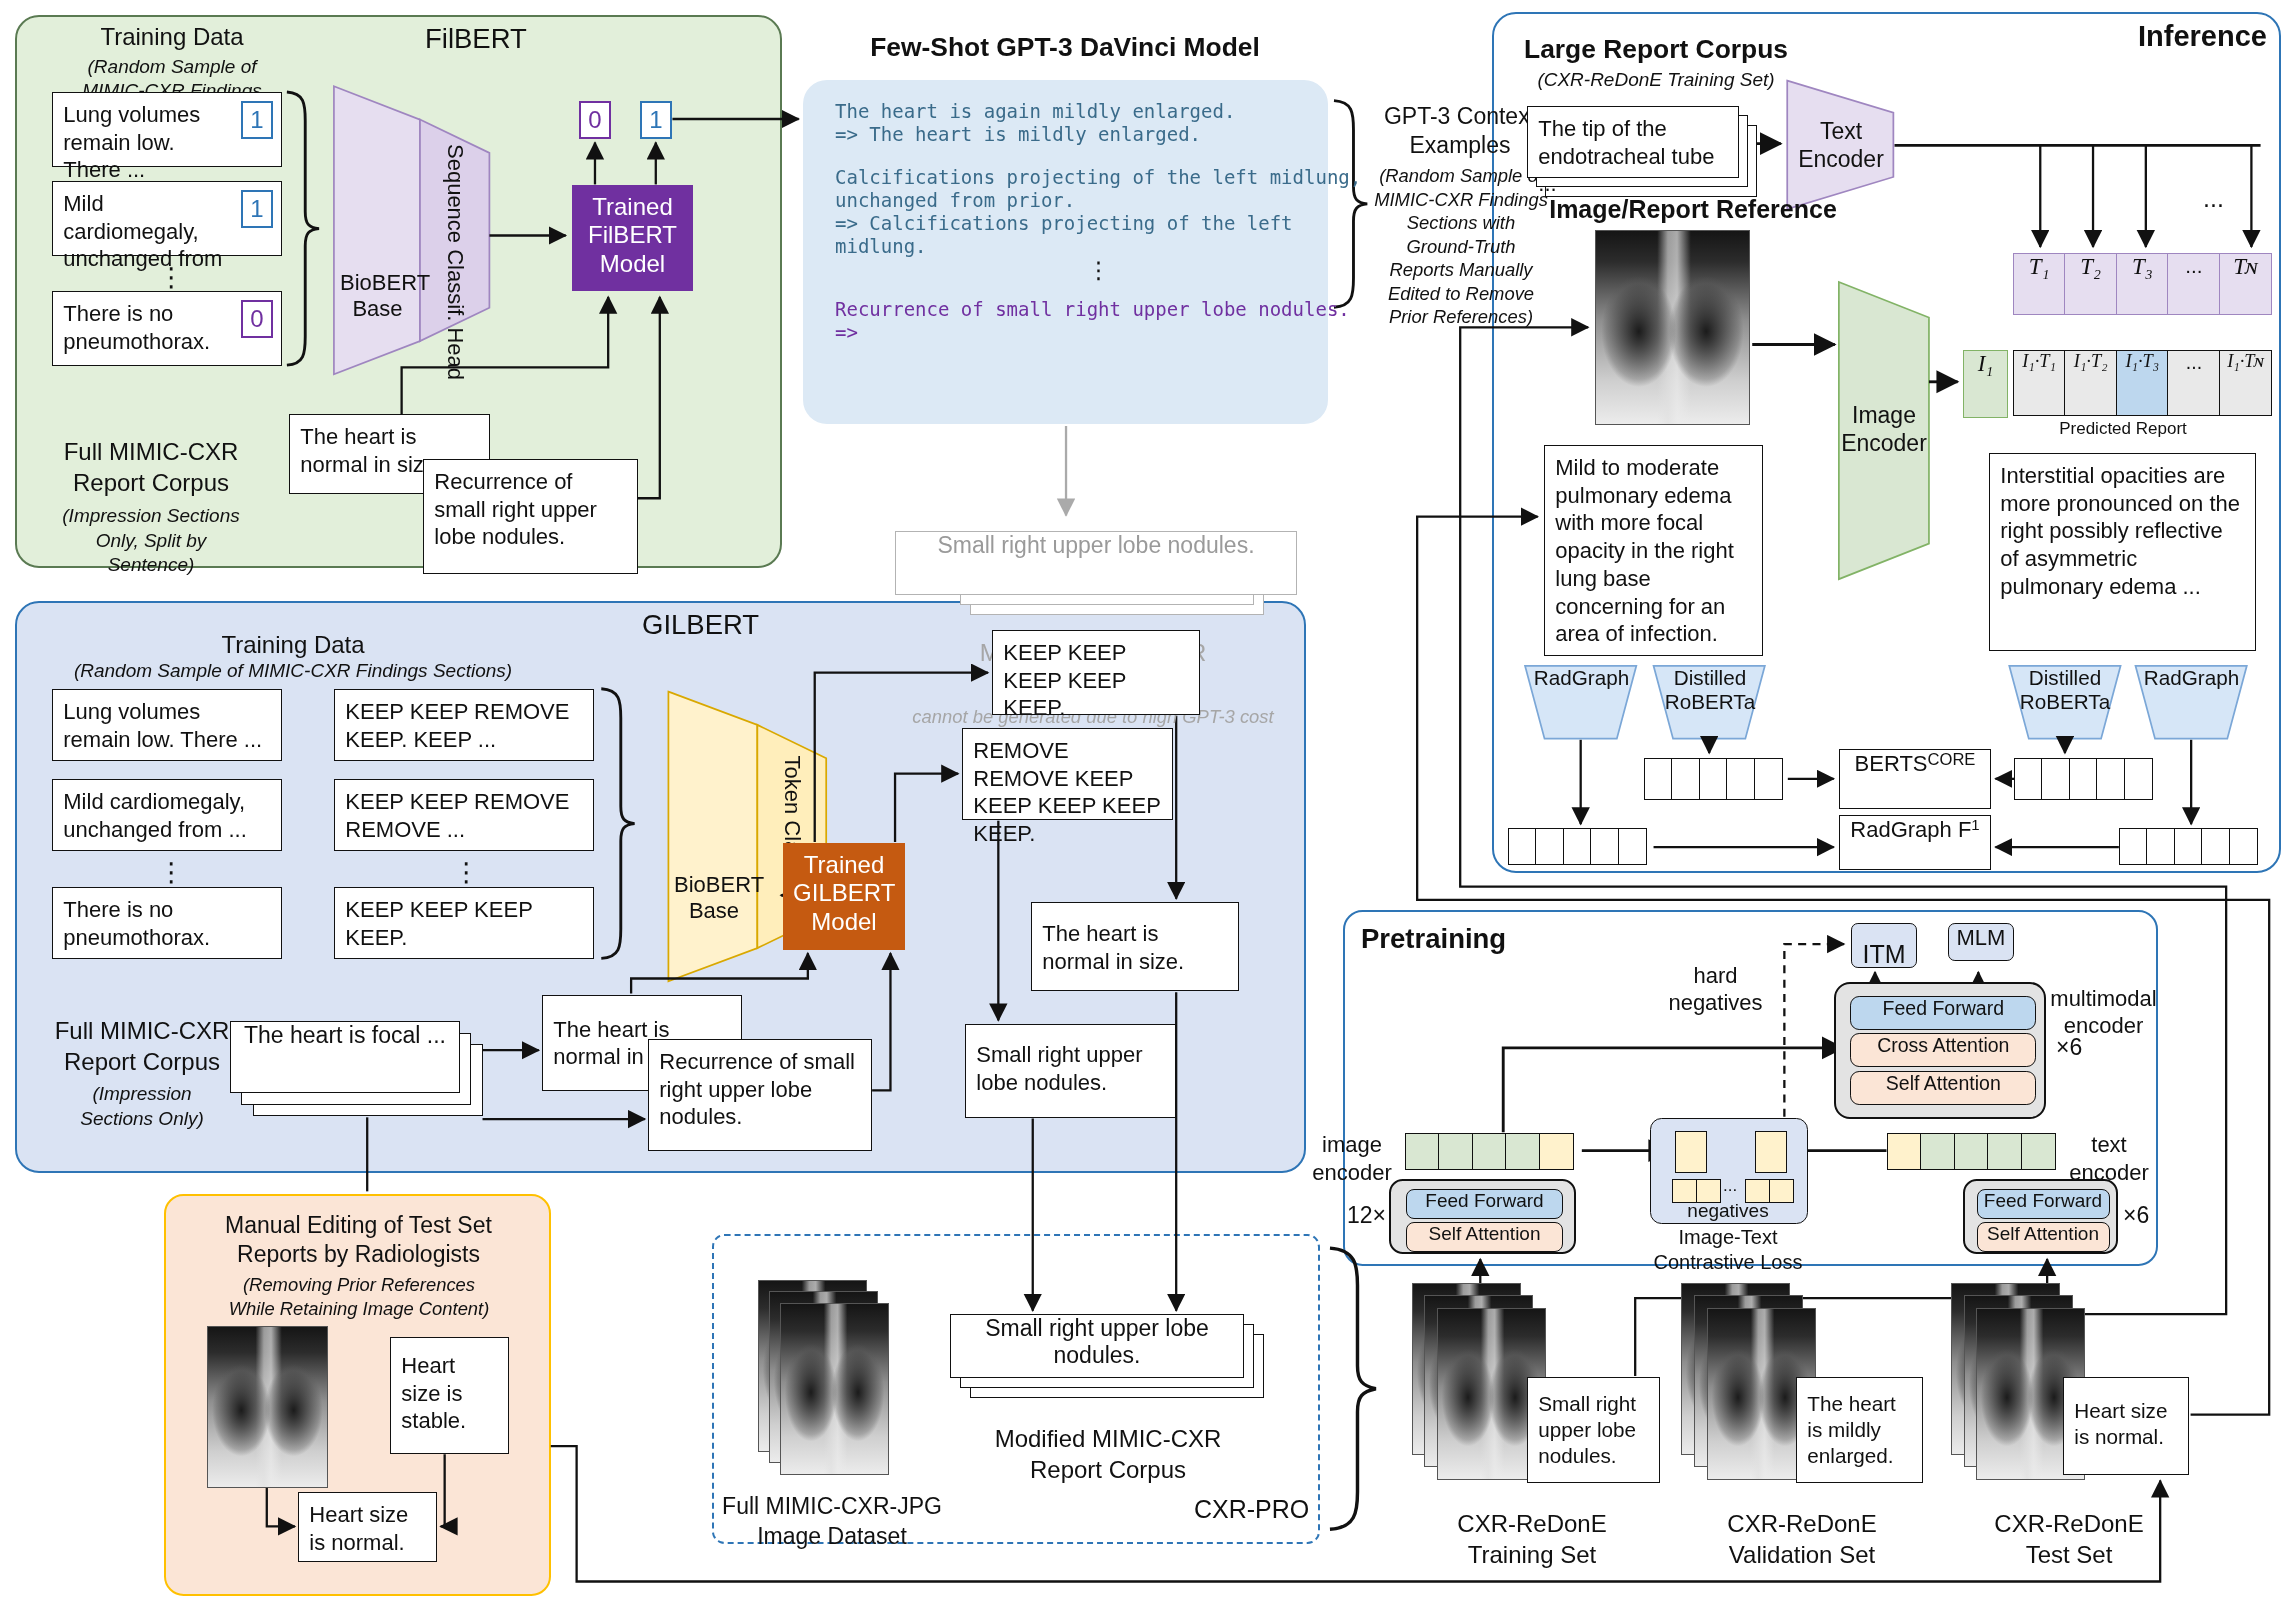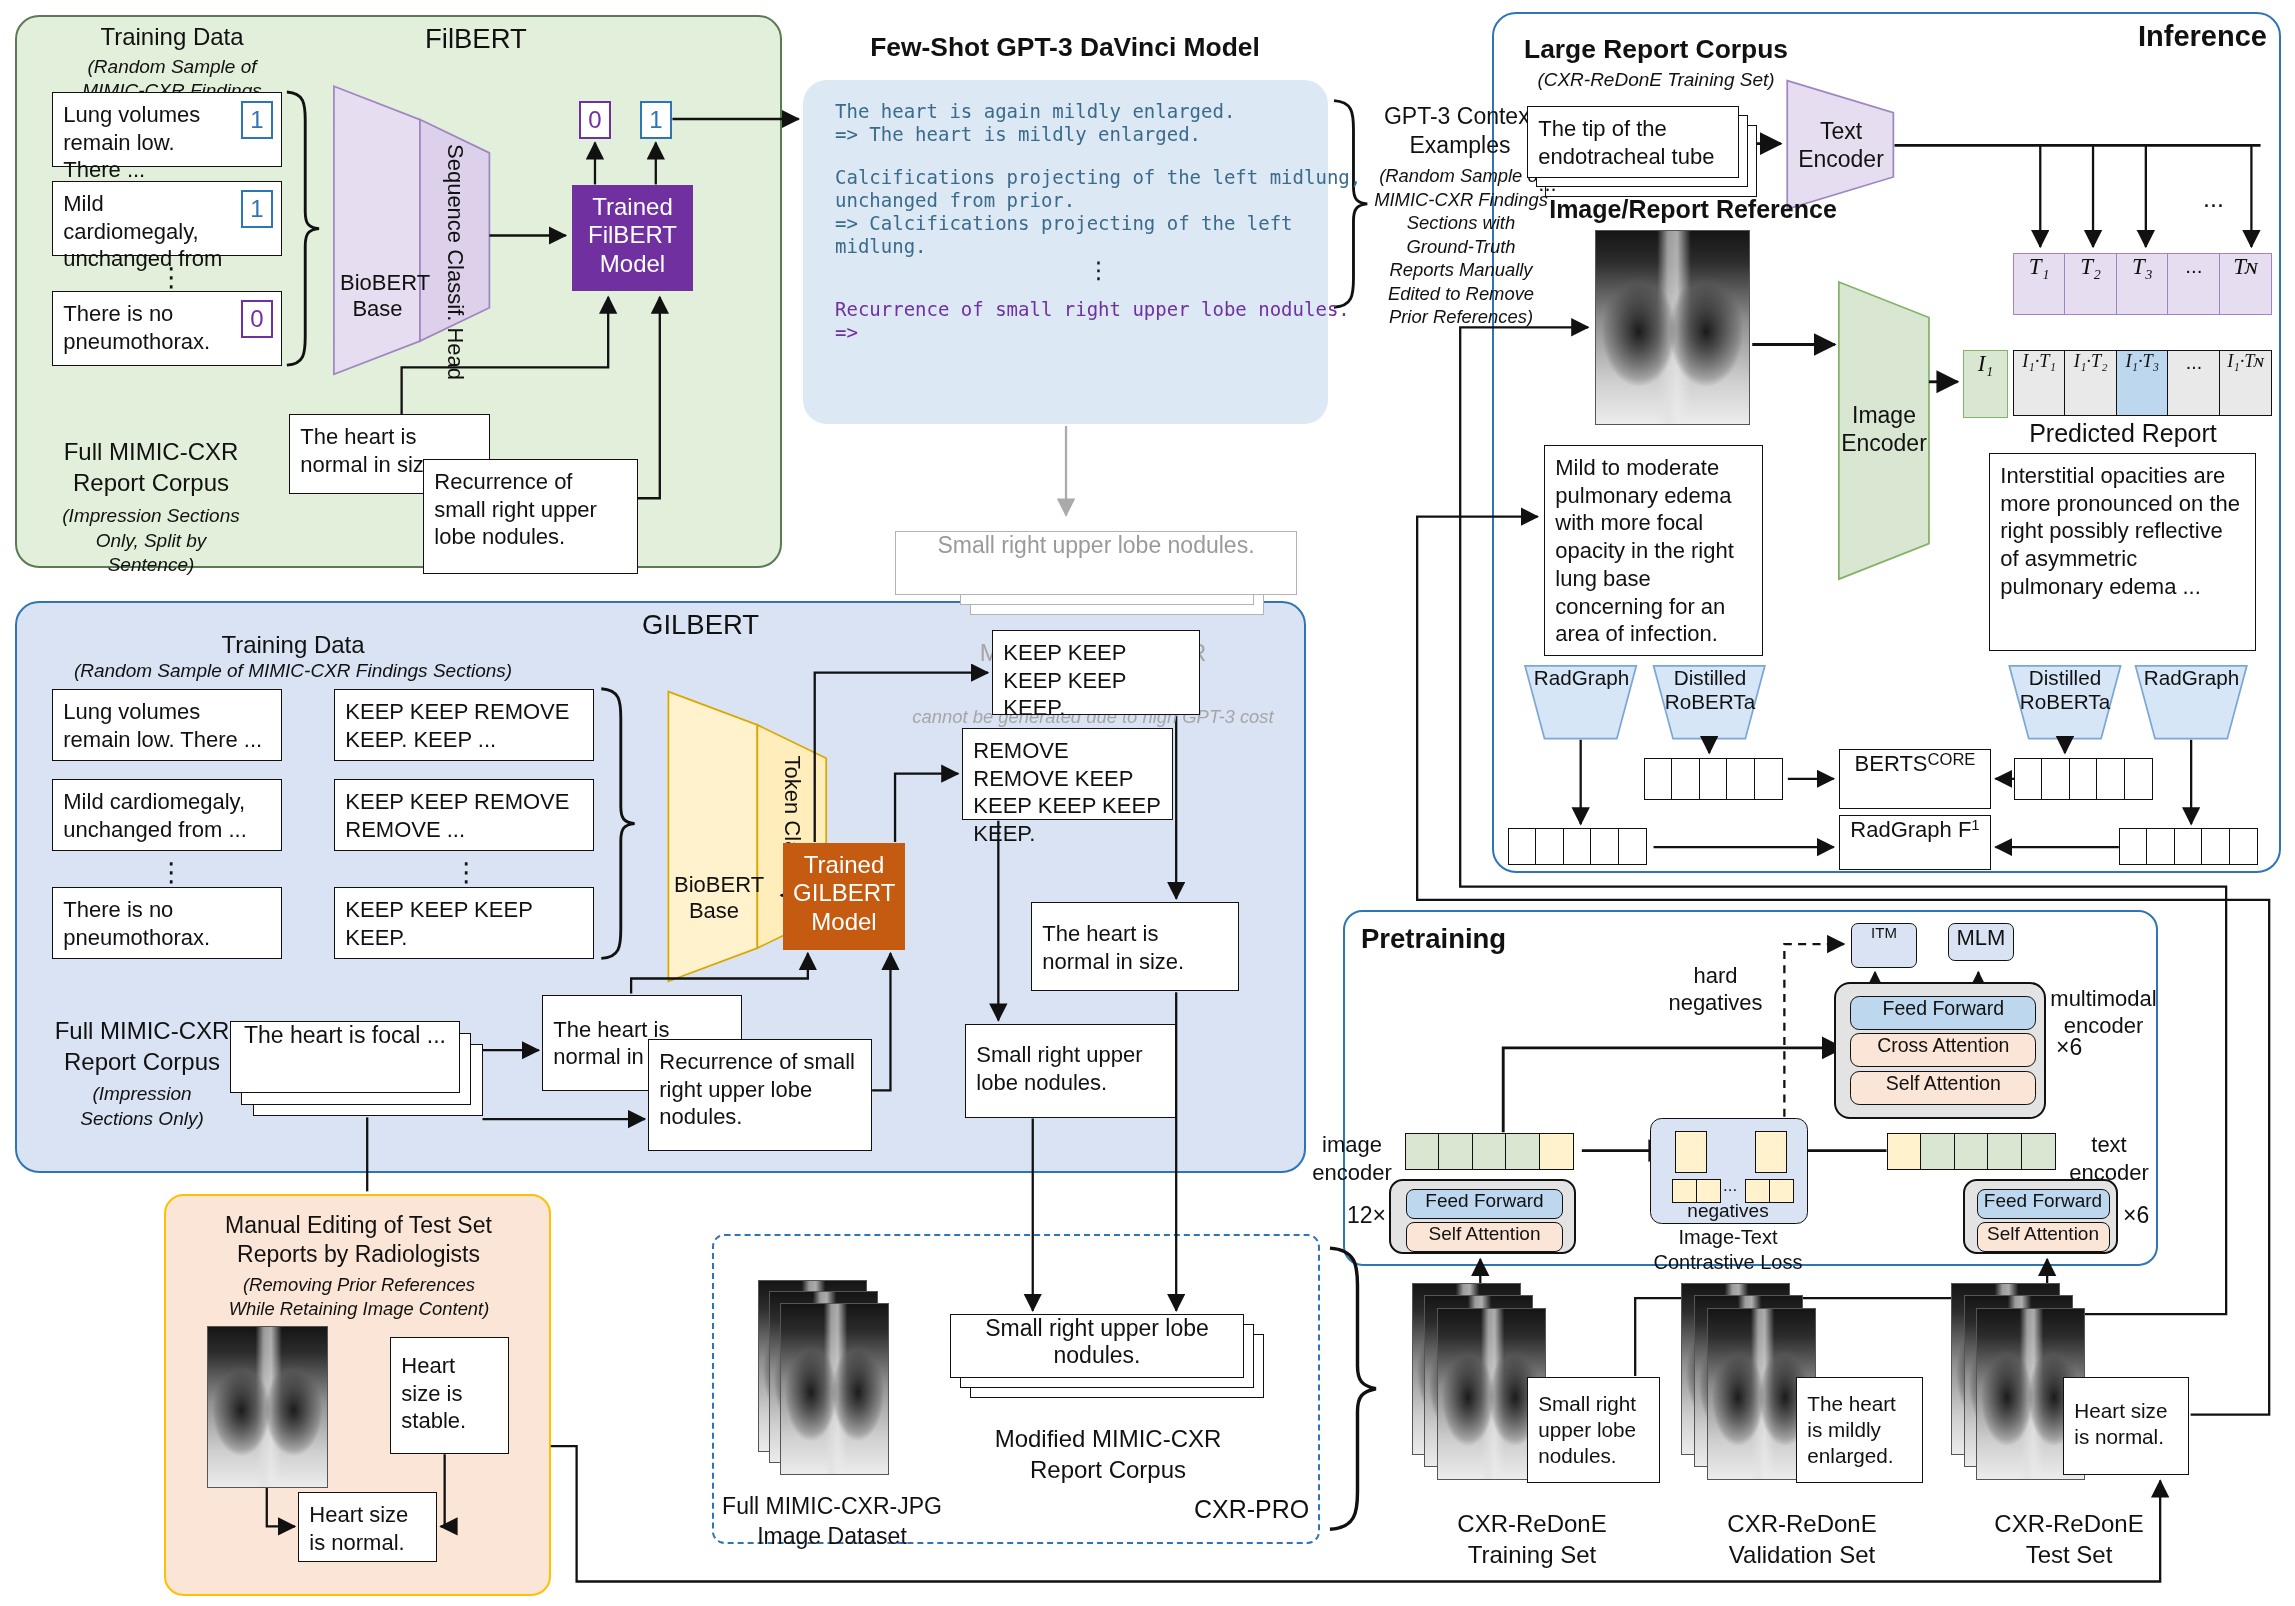--- a/index.html
+++ b/index.html
@@ -308,21 +308,21 @@
   <div class="cells" style="left:2014px;top:350px">
     <div class="ctr serifit" style="width:53px;height:66px;background:#e9e9e9;font-size:18.4px">I₁·T₁</div>
     <div class="ctr serifit" style="width:53px;height:66px;background:#e9e9e9;font-size:18.4px">I₁·T₂</div>
     <div class="ctr serifit" style="width:53px;height:66px;background:#bdd7ee;font-size:18.4px">I₁·T₃</div>
     <div class="ctr" style="width:53px;height:66px;background:#e9e9e9;font-size:19.5px">...</div>
     <div class="ctr serifit" style="width:53px;height:66px;background:#e9e9e9;font-size:18.4px">I₁·Tɴ</div>
   </div>
 
   <div class="bx" style="left:1544px;top:445px;width:219px;height:211px">
     <span>Mild to moderate pulmonary edema with more focal opacity in the right lung base concerning for an area of infection.</span></div>
-  <div class="t tc" style="left:2123px;top:419px;font-size:25px">Predicted Report</div>
+  <div class="t tc" style="left:2123px;top:419px;font-size:17px">Predicted Report</div>
   <div class="bx" style="left:1989px;top:453px;width:267px;height:198px">
     <span>Interstitial opacities are more pronounced on the right possibly reflective of asymmetric pulmonary edema ...</span></div>
 
   <div class="ctr abs" style="left:1527px;top:666px;width:109px;height:73px;font-size:20.7px">RadGraph</div>
   <div class="ctr abs" style="left:1660px;top:666px;width:100px;height:73px;font-size:20.7px;line-height:1.15">Distilled RoBERTa</div>
   <div class="ctr abs" style="left:2015px;top:666px;width:100px;height:73px;font-size:20.7px;line-height:1.15">Distilled RoBERTa</div>
   <div class="ctr abs" style="left:2137px;top:666px;width:109px;height:73px;font-size:20.7px">RadGraph</div>
 
   <div class="cells" style="left:1645px;top:758px">
     <div style="width:29px;height:42px;background:#fff"></div>
@@ -356,21 +356,21 @@
     <div style="width:29px;height:37px;background:#fff"></div>
     <div style="width:29px;height:37px;background:#fff"></div>
     <div style="width:29px;height:37px;background:#fff"></div>
   </div>
   <div class="bx ctr" style="left:1839px;top:815px;width:152px;height:55px;padding:0;font-size:22px">
     <span>RadGraph F</span>
       <sub style="font-size:15px">1</sub>
   </div>
 
   <div class="t b" style="left:1361px;top:923px;font-size:27.5px">Pretraining</div>
-  <div class="bx ctr" style="left:1851px;top:923px;width:66px;height:45px;background:#dae3f3;border-radius:6.9px;padding:0;font-size:15px">
+  <div class="bx ctr" style="left:1851px;top:923px;width:66px;height:45px;background:#dae3f3;border-radius:6.9px;padding:15px;font-size:25px">
     <span>ITM</span>
     </div>
   <div class="bx ctr" style="left:1948px;top:923px;width:66px;height:38px;background:#dae3f3;border-radius:6.9px;padding:0;font-size:22px">
     <span>MLM</span>
     </div>
   <div class="tw" style="left:1658px;top:963px;width:115px;font-size:22px;line-height:1.22">hard negatives</div>
 
   <div class="abs" style="left:1834px;top:982px;width:212px;height:137px;background:#e3e3e3;border:2px solid #111;border-radius:16px;box-sizing:border-box">
     <div class="ctr abs" style="left:14.3px;top:11.5px;width:184px;height:32px;background:#bdd7ee;border:1.7px solid #111;border-radius:9.2px;font-size:19.5px">
       <span>Feed Forward</span>

